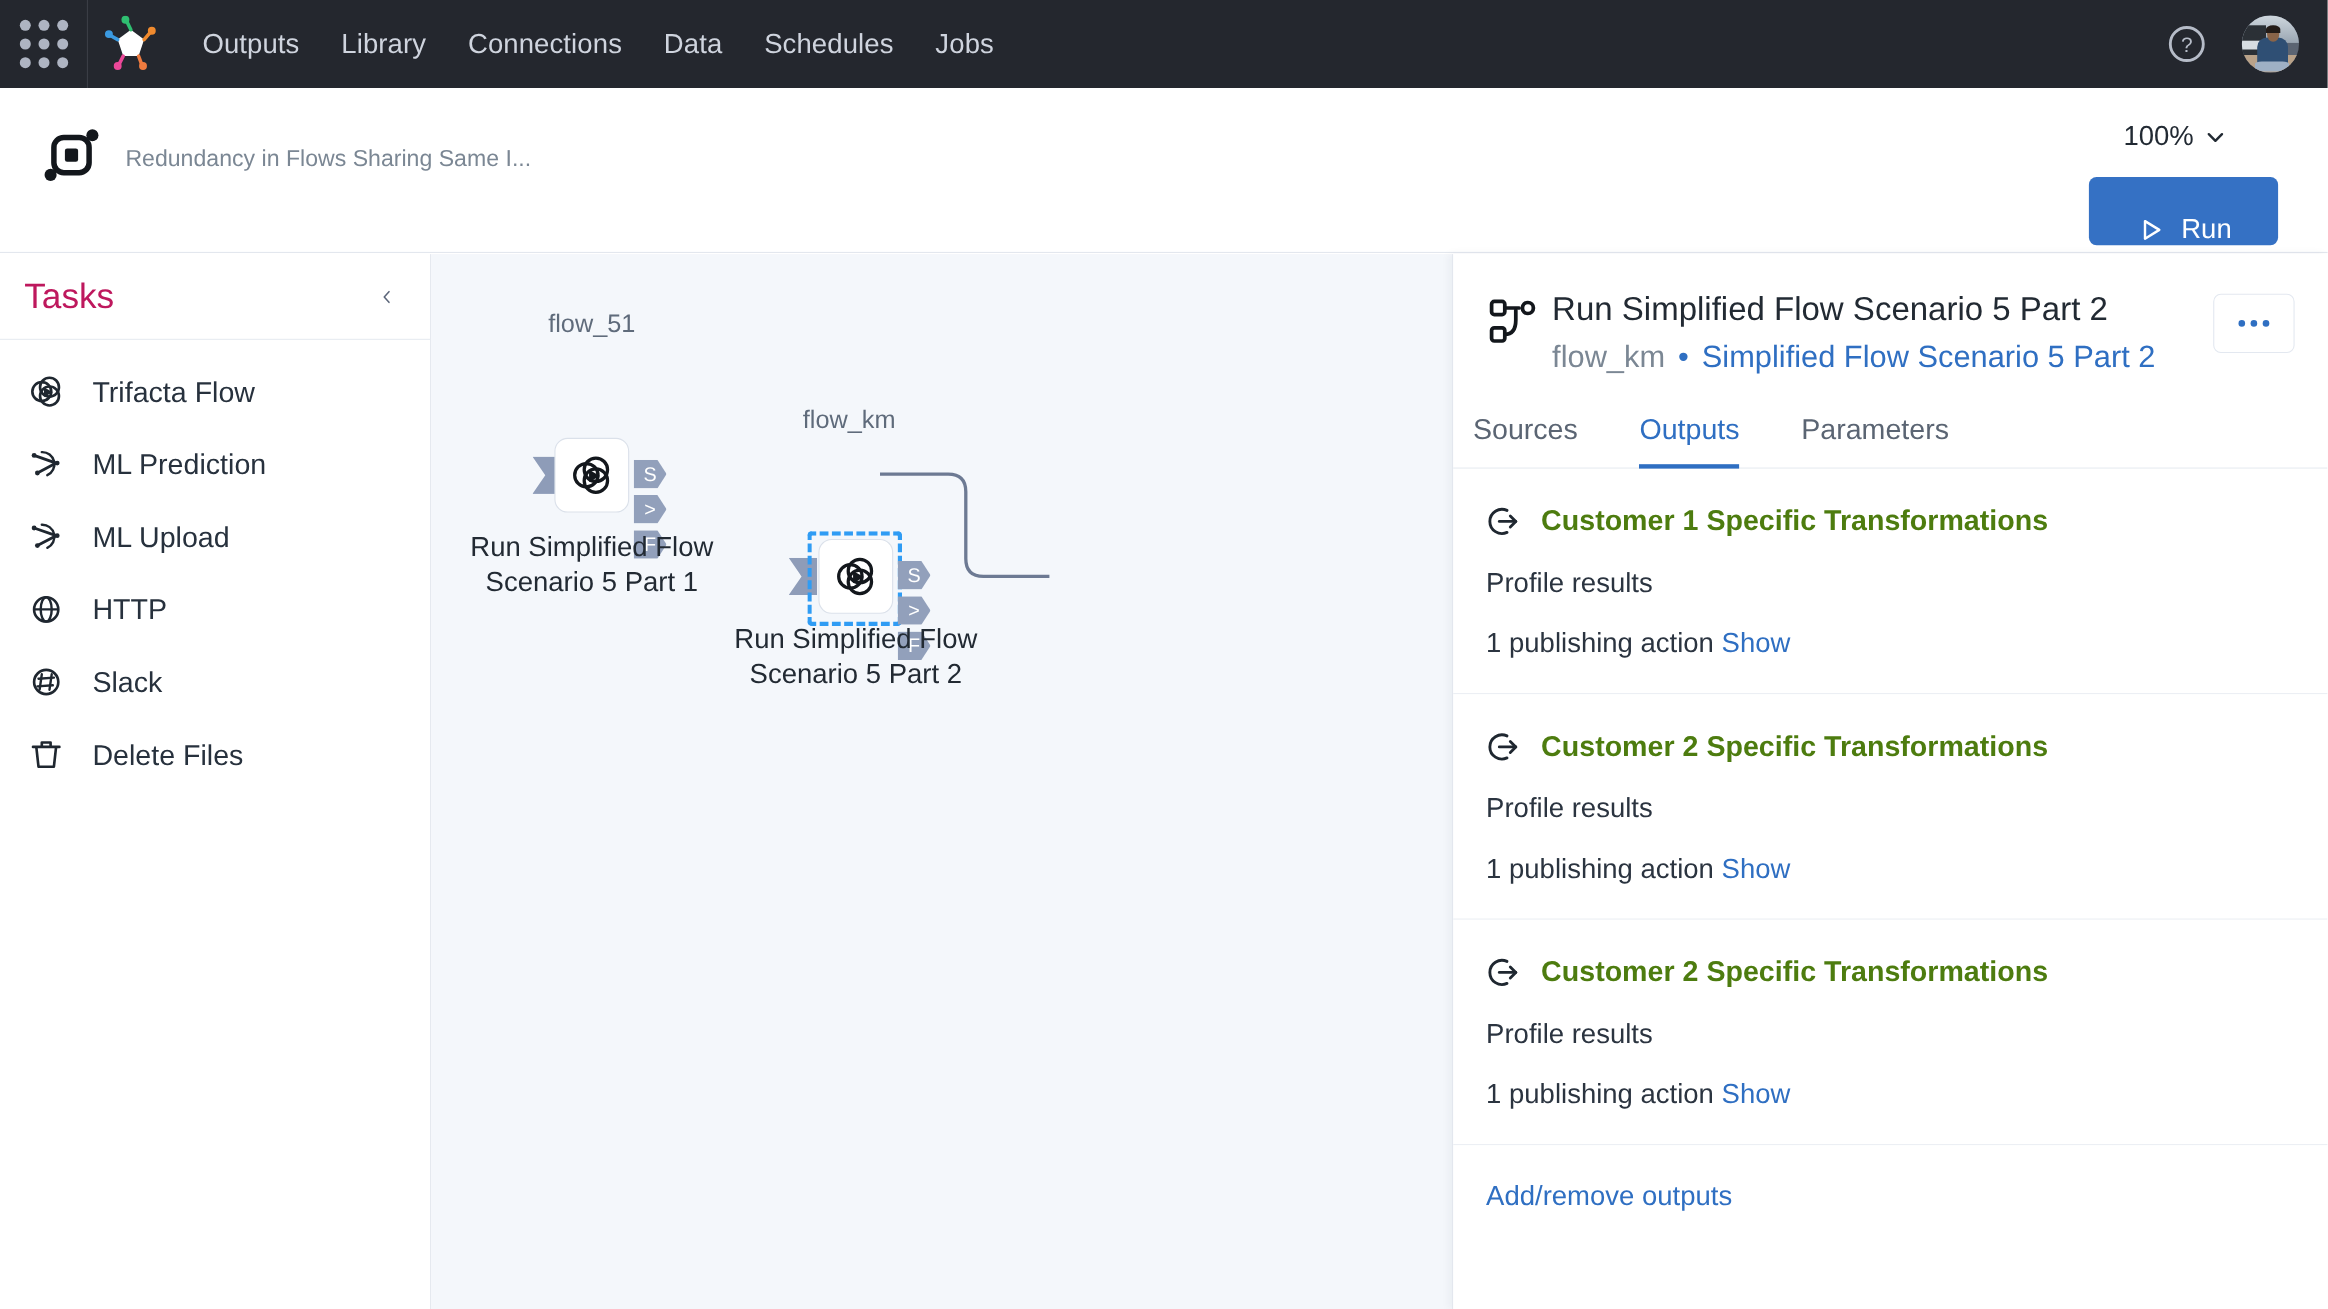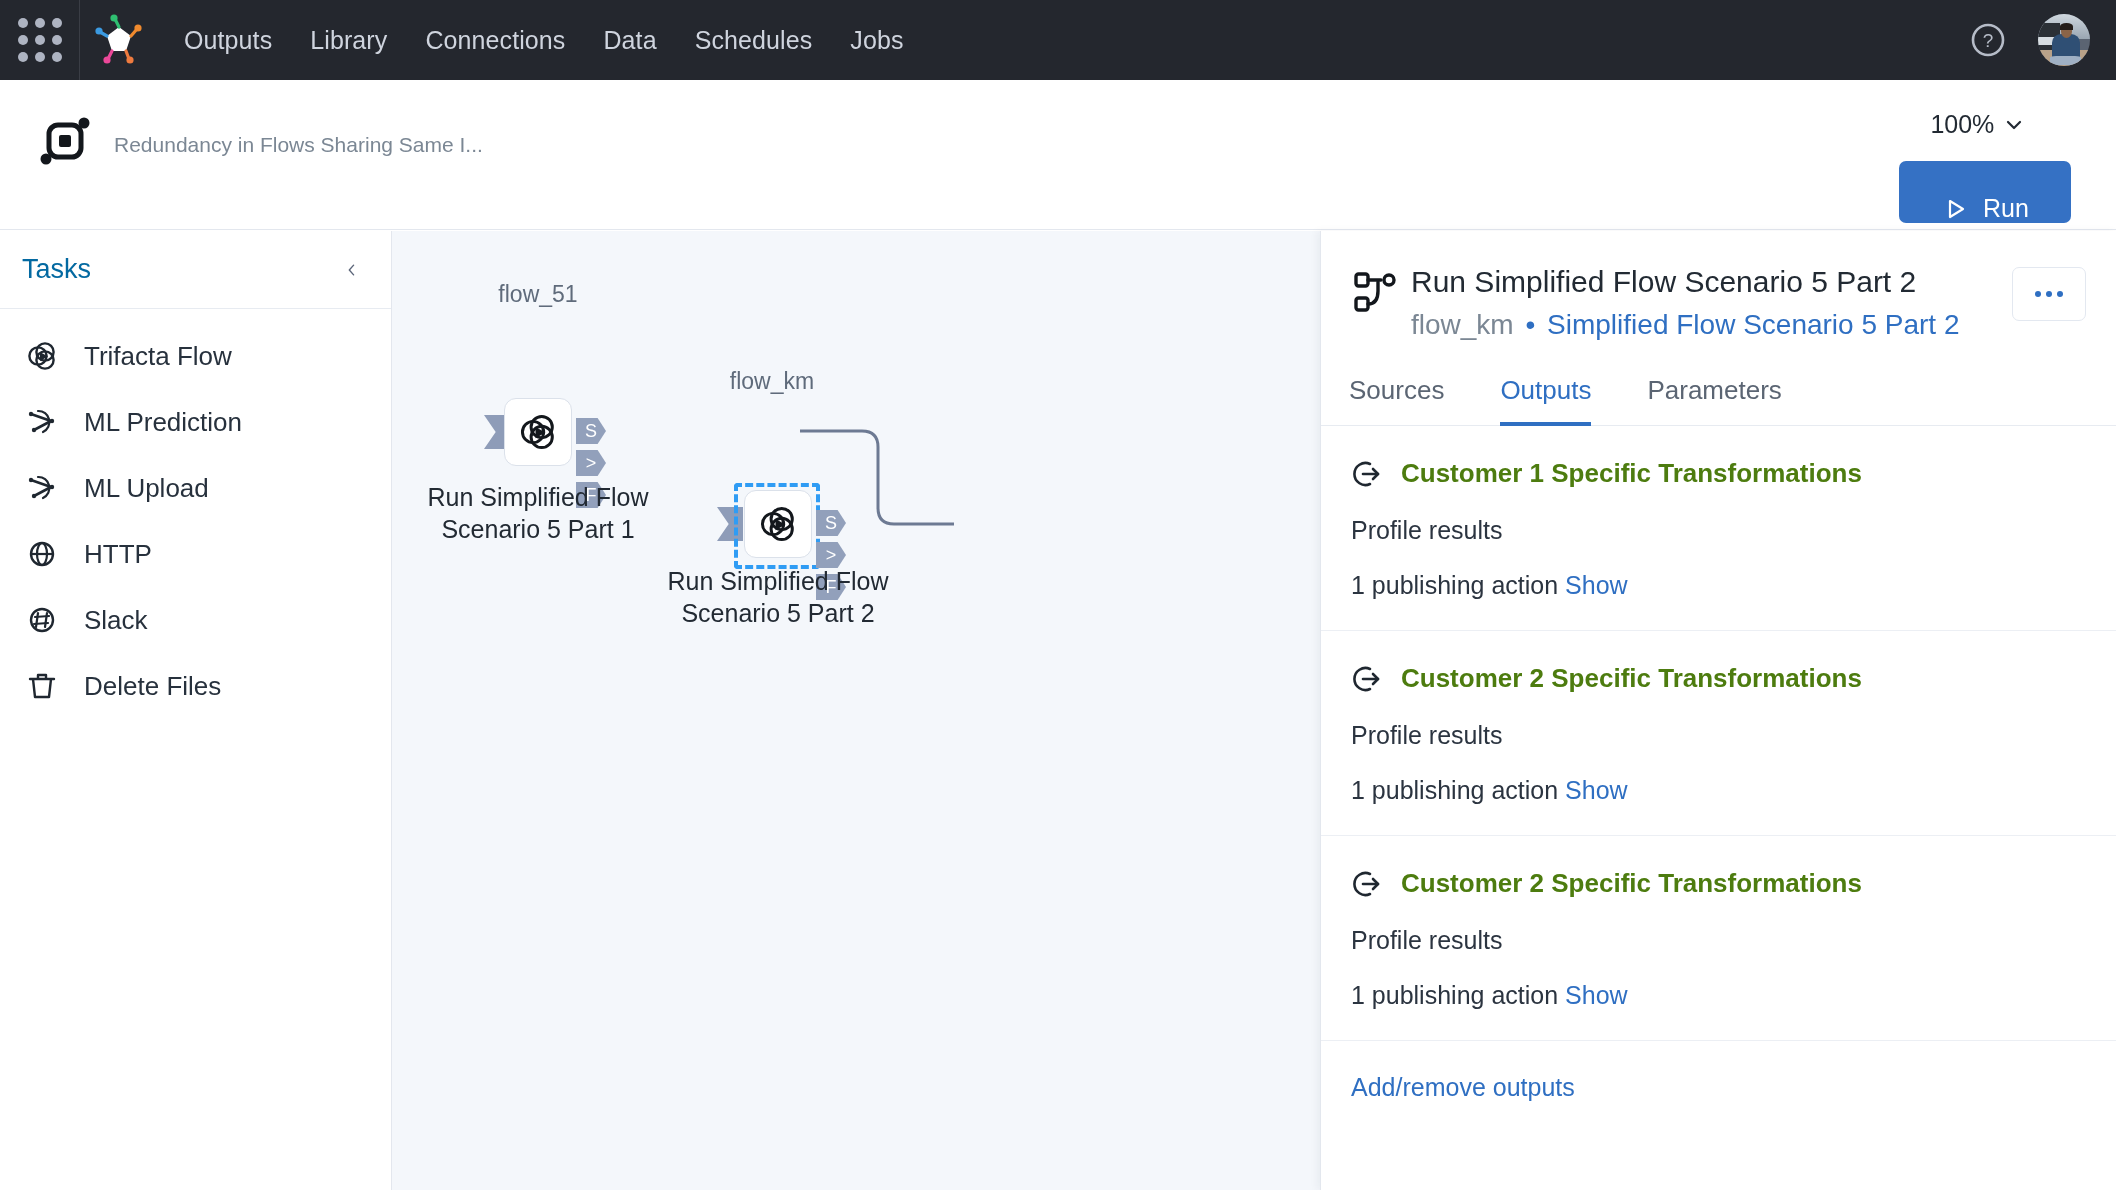--- a/index.html
+++ b/index.html
@@ -103,21 +103,21 @@
   .sidebar {
     position: absolute; top: 231px; left: 0;
     width: 392px; height: 959px;
     background: #ffffff; border-right: 1px solid #e3e7ee;
   }
   .sidebar-head {
     height: 78px; display: flex; align-items: center;
     justify-content: space-between; padding: 0 26px 0 22px;
     border-bottom: 1px solid #e7ebf1;
   }
-  .sidebar-head .ttl { font-size: 27px; color: #0369a1; }
+  .sidebar-head .ttl { font-size: 32px; color: #be185d; }
   .collapse-btn { cursor: pointer; display: block; padding: 6px; }
   .task-list { padding-top: 14px; }
   .task-item {
     display: flex; align-items: center; gap: 24px;
     height: 66px; padding: 0 24px; cursor: pointer;
   }
   .task-item .lbl { font-size: 26px; color: #27313d; }
   .task-ico { width: 36px; display: flex; align-items: center; justify-content: center; }
 
   
@@ -175,21 +175,21 @@
   .rp-title { font-size: 30px; color: #222a33; line-height: 1.25; }
   .rp-sub { font-size: 28px; color: #7b8794; margin-top: 8px; }
   .rp-sub .link { color: #2f6fc2; cursor: pointer; }
   .rp-sub .dot { color: #2f6fc2; padding: 0 4px; }
   .rp-more {
     width: 74px; height: 54px; border: 1px solid #e3e8f0; border-radius: 7px;
     display: flex; align-items: center; justify-content: center;
     cursor: pointer; flex: none; margin-top: 4px;
   }
   .rp-tabs {
-    display: flex; gap: 56px; padding: 0 28px;
+    display: flex; gap: 56px; padding: 0 18px;
     margin-top: 34px; border-bottom: 1px solid #e7ebf1;
   }
   .rp-tab {
     font-size: 26px; color: #5b6573; padding-bottom: 16px;
     cursor: pointer; border-bottom: 4px solid transparent; margin-bottom: -1px;
   }
   .rp-tab.active { color: #2f6fc2; border-bottom-color: #2f6fc2; }
   .out-item { padding: 32px 30px 30px 30px; border-bottom: 1px solid #eceff4; }
   .out-title {
     display: flex; align-items: center; gap: 18px;

